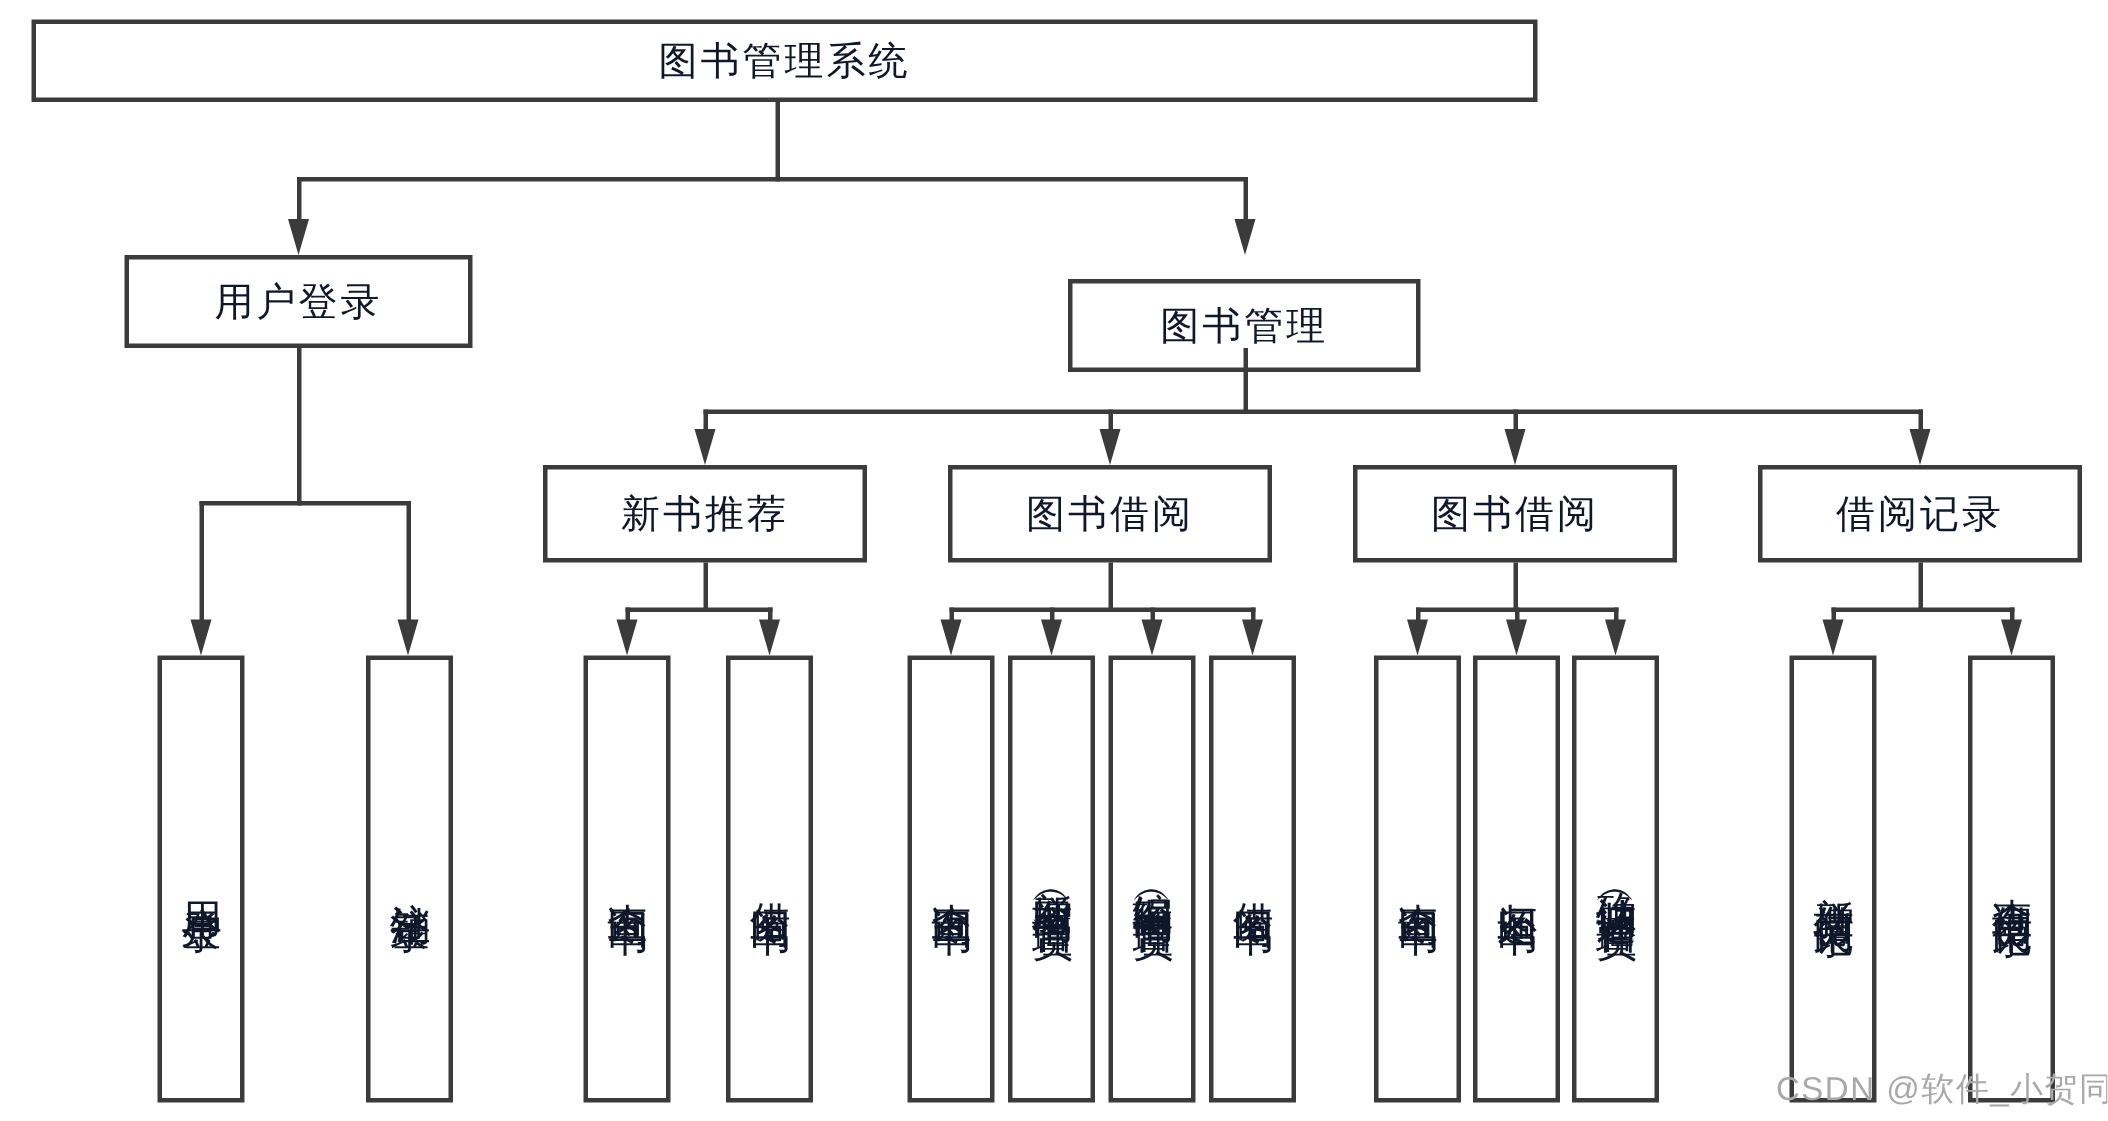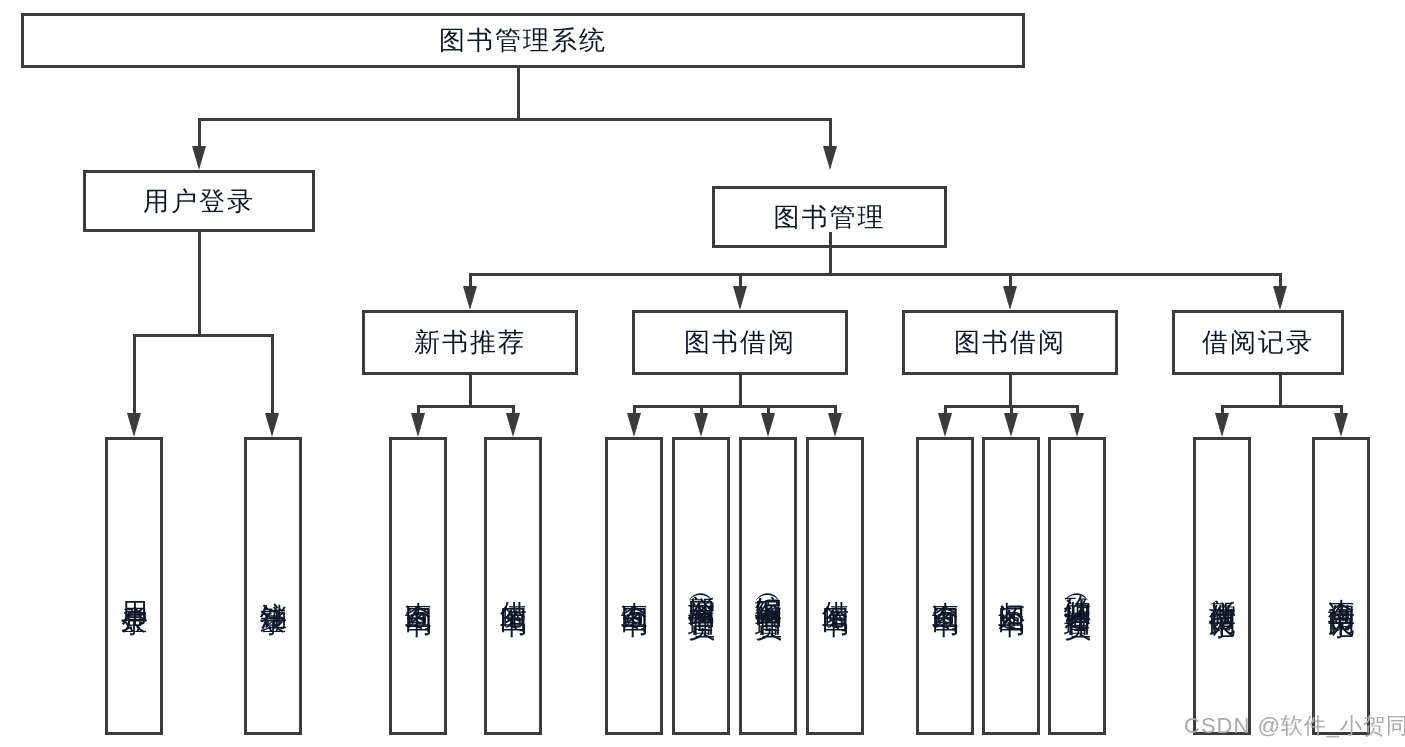--- a/index.html
+++ b/index.html
@@ -46,21 +46,21 @@
 
   <div class="node h" style="left:632px;top:310px;width:216px;height:65px;">
     <span>图书借阅</span>
   </div>
   <div class="node h" style="left:362px;top:310px;width:216px;height:65px;">
     <span>新书推荐</span>
   </div>
   <div class="node h" style="left:902px;top:310px;width:216px;height:65px;">
     <span>图书借阅</span>
   </div>
-  <div class="node h" style="left:1172px;top:310px;width:172px;height:65px;">
+  <div class="node h" style="left:1172px;top:310px;width:216px;height:65px;">
     <span>借阅记录</span>
   </div>
 
   <div class="node v" style="left:105px;top:437px;width:58px;height:298px;">
     <span>用户登录</span>
   </div>
   <div class="node v" style="left:244px;top:437px;width:58px;height:298px;">
     <span>注销登录</span>
   </div>
 

